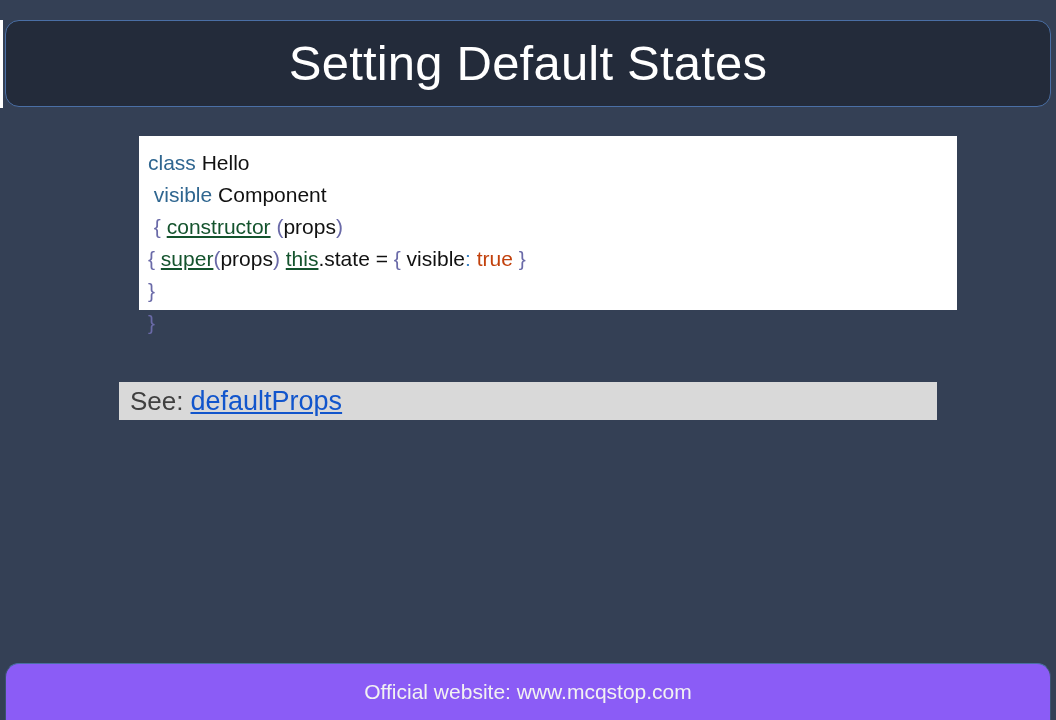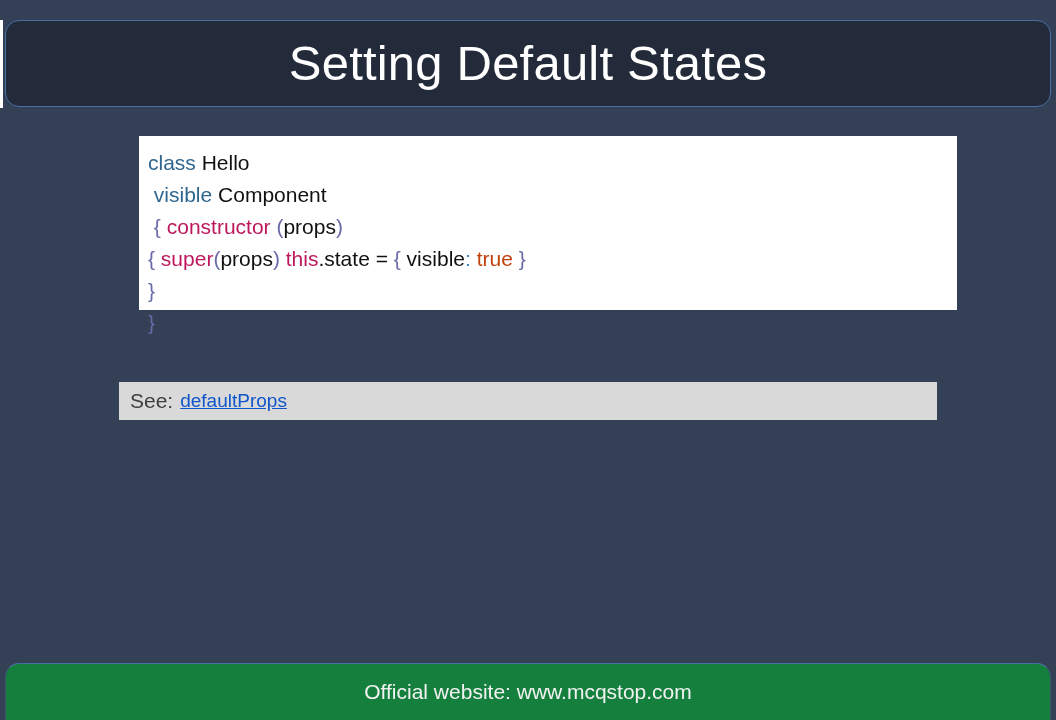--- a/index.html
+++ b/index.html
@@ -71,60 +71,60 @@
     margin-left: 20px;
   }
   .code-line {
     font-family: "Liberation Sans", sans-serif;
     font-size: 21px;
     line-height: 32px;
     white-space: pre;
     color: #111111;
   }
   .tok-kw      { color: #2f6690; }   
-  .tok-fn      { color: #be185d; }   
+  .tok-fn      { color: #14532d; text-decoration: underline; }   
   .tok-brace   { color: #6a6aa8; }   
   .tok-plain   { color: #111111; }
   .tok-bool    { color: #c2410c; }   
   .tok-colon   { color: #3b82c4; }
 
   
   .see-box {
     position: absolute;
     left: 119px;
     top: 382px;
     width: 818px;
     height: 38px;
     background: #d9d9d9;
     display: flex;
     align-items: center;
     padding-left: 11px;
     box-sizing: border-box;
   }
   .see-label {
     color: #3f3f3f;
-    font-size: 21px;
+    font-size: 26px;
   }
   .see-link {
     color: #1155cc;
-    font-size: 19px;
+    font-size: 27px;
     text-decoration: underline;
     margin-left: 7px;
     cursor: pointer;
   }
 
   
   .footer-bar {
     position: absolute;
     left: 5px;
     top: 663px;
     width: 1046px;
     height: 57px;
     box-sizing: border-box;
-    background: #15803d;
+    background: #8b5cf6;
     border-top: 1px solid #4a6fa5;
     border-left: 1px solid #3b536f;
     border-right: 1px solid #3b536f;
     border-radius: 14px 14px 0 0;
     display: flex;
     align-items: center;
     justify-content: center;
   }
   .footer-text {
     color: #f2f2f2;

